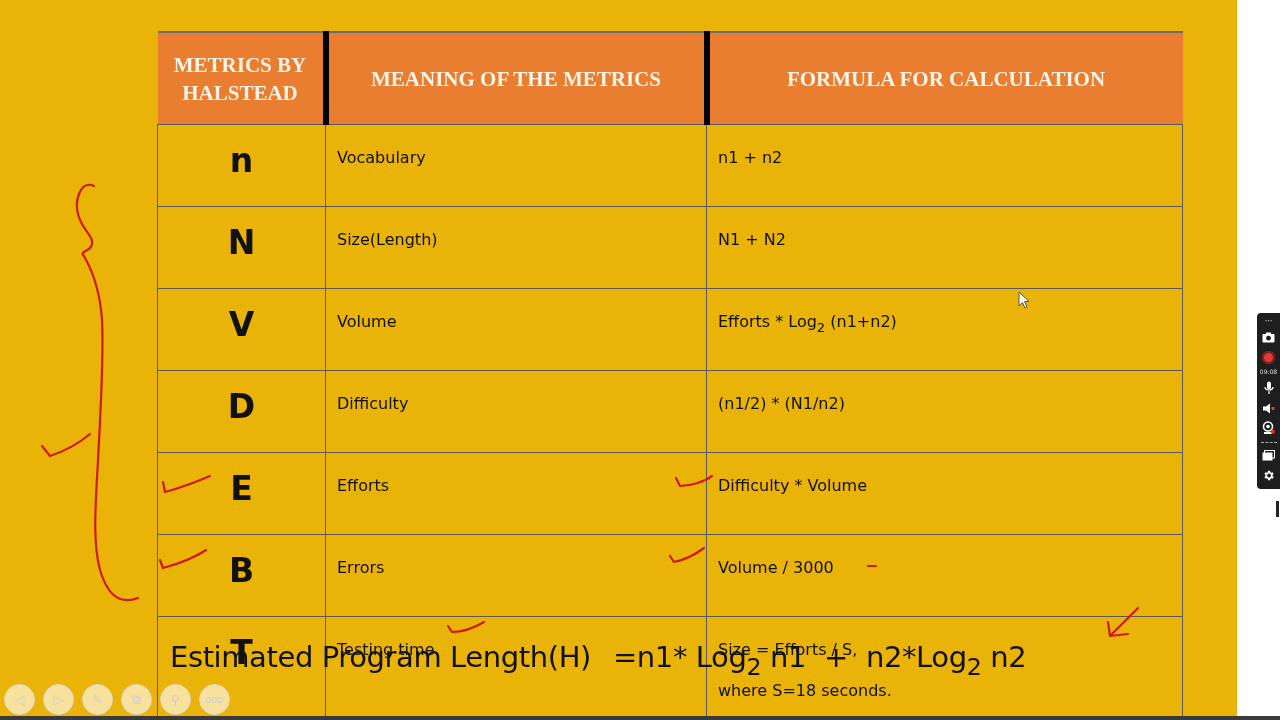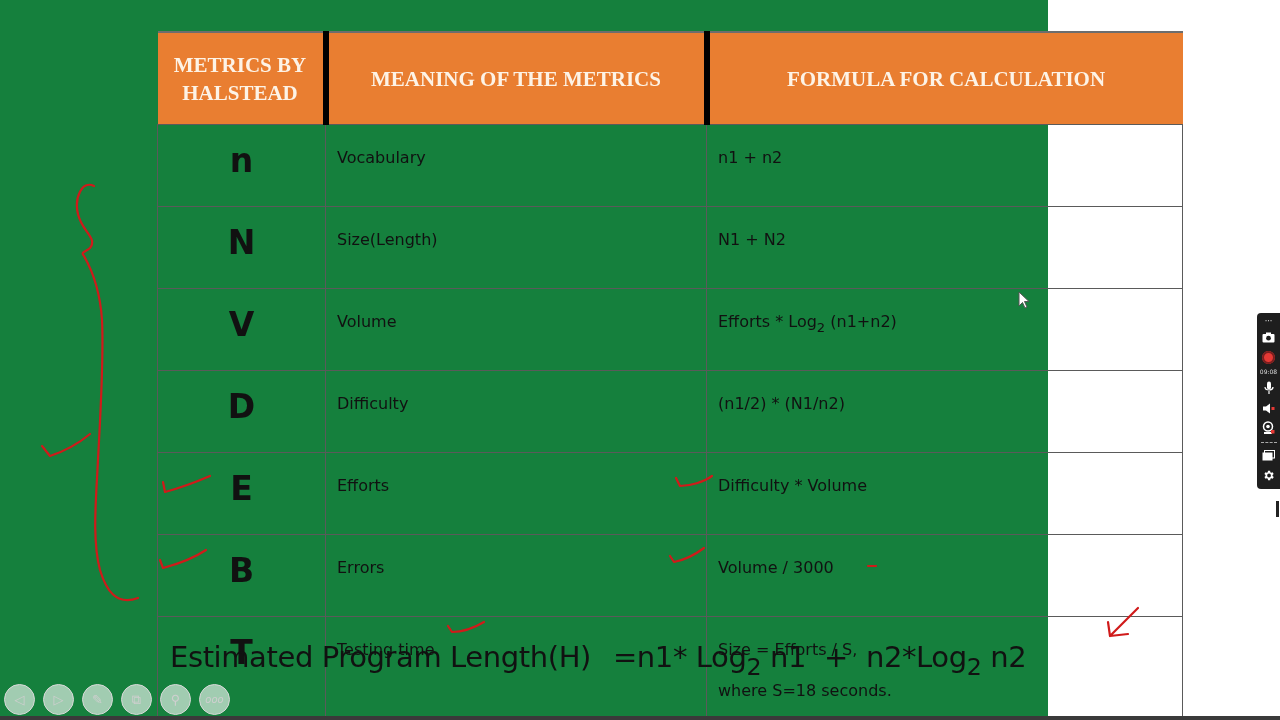--- a/index.html
+++ b/index.html
@@ -1,17 +1,17 @@
 <!DOCTYPE html>
 <html><head>
 <meta charset="utf-8">
 <style>
   html, body { margin:0; padding:0; }
   body { width:1280px; height:720px; background:#ffffff; position:relative; overflow:hidden; font-family:"DejaVu Sans", sans-serif; }
-  .slide { position:absolute; left:0; top:0; width:1048px; height:720px; background:#15803d; }
+  .slide { position:absolute; left:0; top:0; width:1237px; height:720px; background:#eab308; }
   table.halstead { position:absolute; left:157px; top:31px; width:1025px; border-collapse:collapse; table-layout:fixed; }
   table.halstead col.c1 { width:168px; }
   table.halstead col.c2 { width:381px; }
   table.halstead col.c3 { width:476px; }
   table.halstead th { background:#E97E31; color:#FDF3E6; font-family:"Liberation Serif", serif; font-weight:bold; font-size:21px; height:91px; padding:0; border-left:6px solid #000000; text-align:center; vertical-align:middle; line-height:28px; }
   table.halstead th:first-child { border-left:none; }
   table.halstead thead tr { border-top:2px solid #6d6d6d; }
   table.halstead td { border:1.5px solid #5a5a5a; height:65px; padding:0; vertical-align:top; color:#111; }
   table.halstead td.sym { text-align:center; font-family:"DejaVu Sans", sans-serif; font-weight:bold; font-size:33px; padding-top:16px; }
   table.halstead td.mean, table.halstead td.form { font-family:"DejaVu Sans", sans-serif; font-size:16px; padding-left:11px; padding-top:12px; line-height:41px; }

